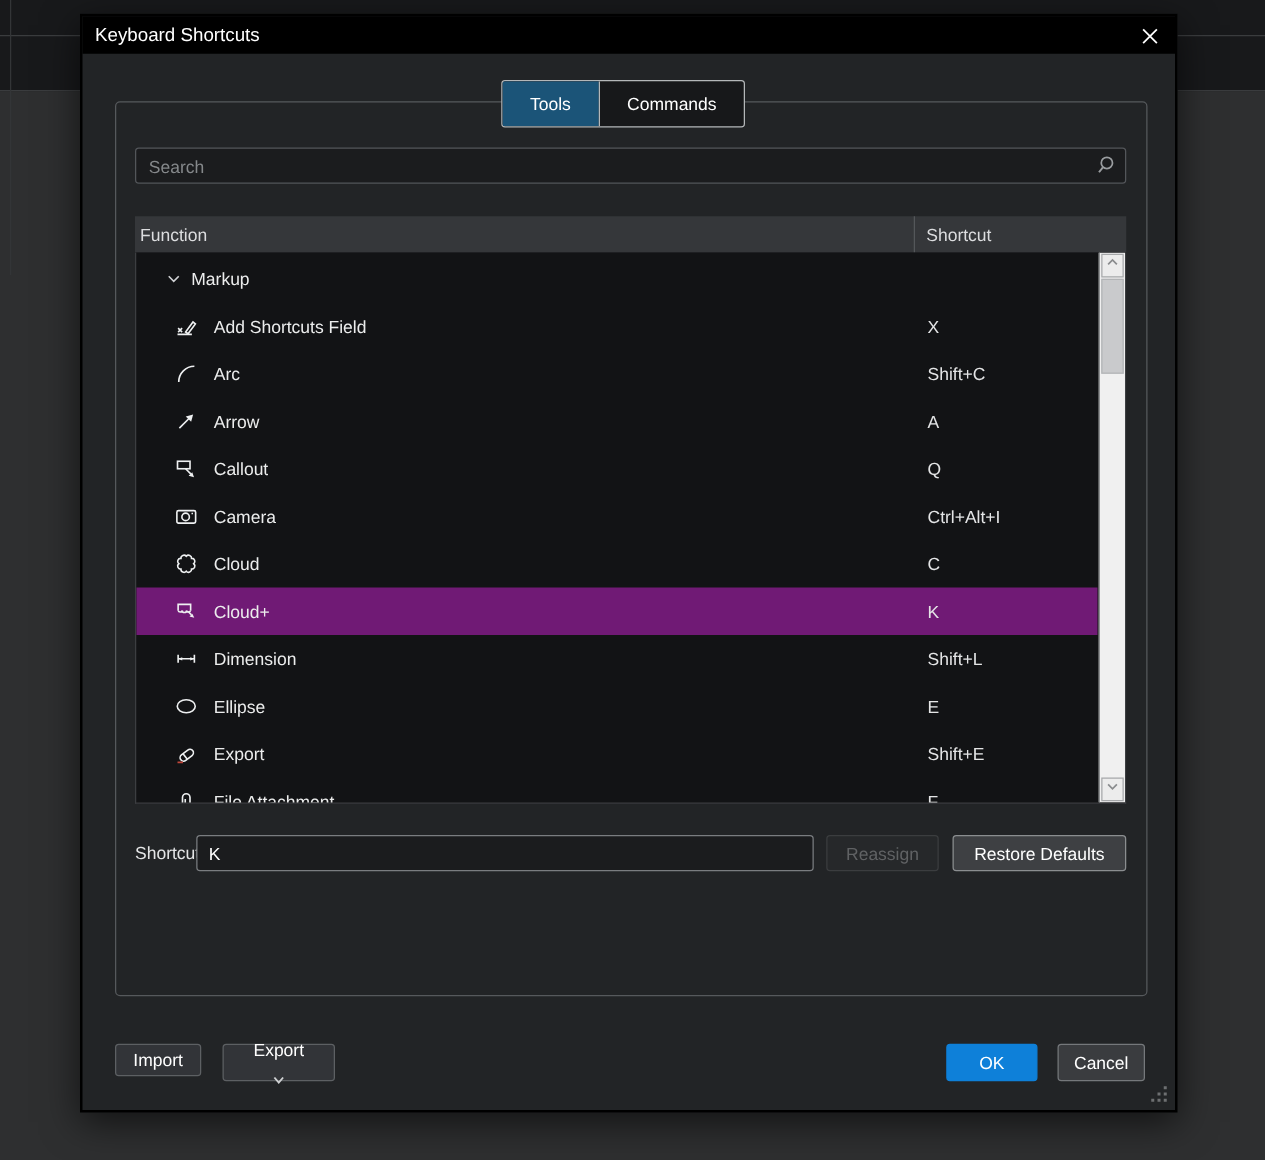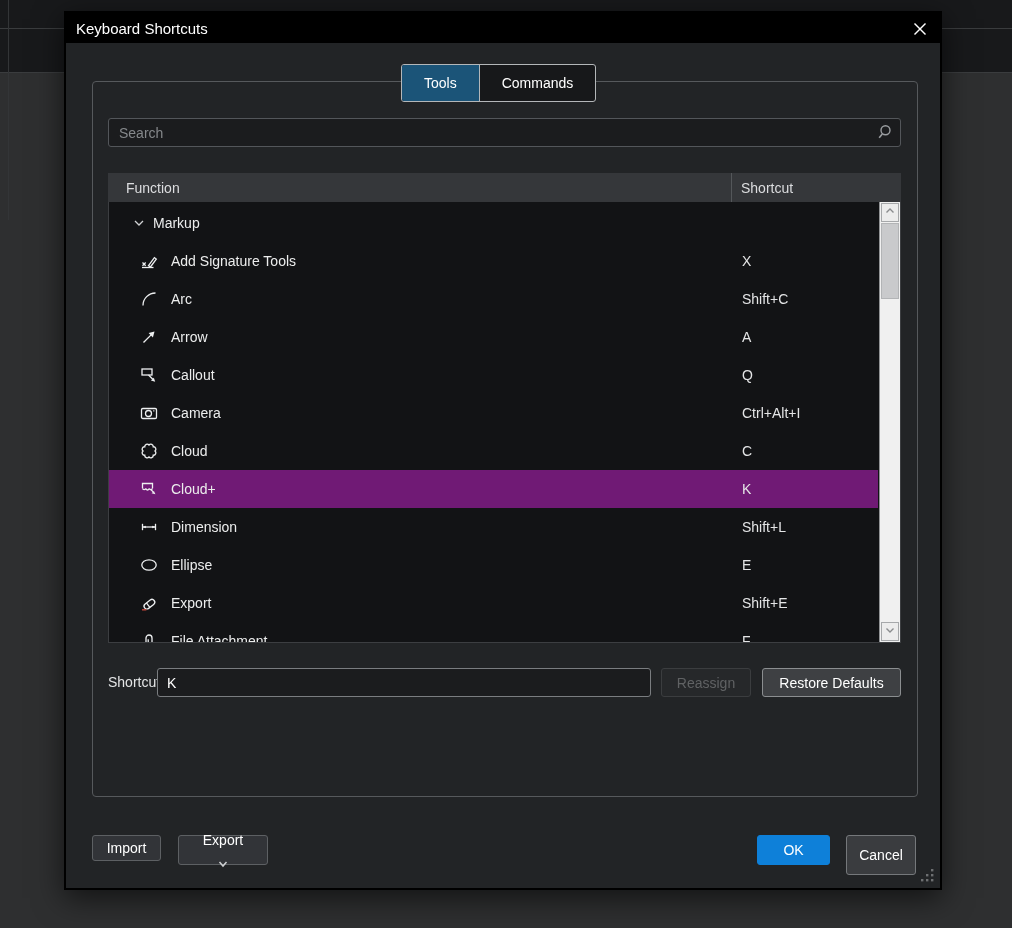--- a/index.html
+++ b/index.html
@@ -30,21 +30,21 @@
 
   .search-wrap { position:absolute; left:42px; top:105px; width:793px; height:29px; }
   .search-input {
     width:100%; height:100%; background:#1b1c1e; border:1px solid #53565a; border-radius:3px;
     color:#e8e9ea; font-size:14px; font-family:inherit; padding:0 34px 0 10px; outline:none;
   }
   .search-input::placeholder { color:#85888b; }
   .search-icon { position:absolute; right:7px; top:4px; width:20px; height:20px; color:#9a9da0; pointer-events:none; }
 
   .table-header { position:absolute; left:42px; top:160px; width:793px; height:29px; background:#35373a; display:flex; align-items:center; font-size:14px; color:#dcdddf; }
-  .th-function { width:623px; padding-left:18px; }
+  .th-function { width:623px; padding-left:4px; }
   .th-sep { width:1px; align-self:stretch; background:#54575a; }
   .th-shortcut { padding-left:9px; }
 
   .list { position:absolute; left:42px; top:189px; width:793px; height:441px; background:#121315; border:1px solid #3c3e41; border-top:none; overflow:hidden; padding-top:8px; }
   .rows { position:absolute; left:0; top:2px; right:22px; }
   .row { position:relative; height:38px; width:100%; }
   .row-icon { position:absolute; left:30px; top:9px; width:20px; height:20px; color:#eef0f1; }
   .row-chevron { position:absolute; left:20px; top:9px; width:20px; height:20px; color:#d0d2d4; }
   .row-label { position:absolute; left:62px; top:50%; transform:translateY(-50%); font-size:14px; color:#eceded; white-space:nowrap; }
   .group-label { left:44px; }
@@ -57,21 +57,21 @@
 
   .editor-label { position:absolute; left:42px; top:655px; height:29px; line-height:29px; font-size:14px; color:#e4e5e6; }
   .editor-input { position:absolute; left:91px; top:655px; width:494px; height:29px; background:#1b1c1e; border:1px solid #7a7d80; border-radius:3px; color:#fff; font-size:14px; font-family:inherit; padding:0 9px; outline:none; }
   .btn { position:absolute; height:29px; border-radius:3px; font-size:14px; font-family:inherit; display:flex; align-items:center; justify-content:center; cursor:pointer; color:#fff; }
   .btn-reassign { left:595px; top:655px; width:90px; background:#26282a; border:1px solid #3b3d3f; color:#606264; cursor:default; }
   .btn-restore  { left:696px; top:655px; width:139px; background:#3e4043; border:1px solid #8b8e90; }
 
   .btn-import { left:26px;  top:822px; width:69px; height:26px; background:#323438; border:1px solid #5d6063; }
   .btn-export { left:112px; top:822px; width:90px; height:30px; background:#323438; border:1px solid #5d6063; gap:9px;flex-direction:column; }
   .btn-ok     { left:691px; top:822px; width:73px; height:30px; background:#0e80d9; border:1px solid #0e80d9; }
-  .btn-cancel { left:780px; top:822px; width:70px; height:40px; background:#3a3c3f; border:1px solid #75787b; }
+  .btn-cancel { left:780px; top:822px; width:70px; height:30px; background:#3a3c3f; border:1px solid #75787b; }
   .chev-small { width:12px; height:12px; color:#cfd1d3; }
 
   .grip { position:absolute; right:4px; bottom:4px; width:18px; height:18px; color:#6d6f71; }
 </style>
 </head>
 <body>
 
 <div class="bd-strip"></div>
 <div class="bd-line"></div>
 <div class="bd-vline"></div>
@@ -124,21 +124,21 @@
               <polyline points="6,8 10,12 14,8" fill="none" stroke="currentColor" stroke-width="1.3"></polyline>
             </svg></span>
           <span class="row-label group-label">Markup</span>
         </div>
         <div class="row">
           <span class="row-icon"><svg viewBox="0 0 20 20">
               <line x1="3" y1="16.5" x2="14.5" y2="16.5" fill="none" stroke="currentColor" stroke-width="1.3"></line>
               <path d="M3.5 11.5 l3.2 3.2 M6.7 11.5 l-3.2 3.2" fill="none" stroke="currentColor" stroke-width="1.3"></path>
               <path d="M9.5 14.6 L15.4 6.6 l1.9 1.5 L11.4 16 Z" fill="none" stroke="currentColor" stroke-width="1.3"></path>
             </svg></span>
-          <span class="row-label">Add Signature Tools</span>
+          <span class="row-label">Add Shortcuts Field</span>
           <span class="row-shortcut">X</span>
         </div>
         <div class="row">
           <span class="row-icon"><svg viewBox="0 0 20 20">
               <path d="M4 16.5 A12.5 12.5 0 0 1 16.5 4" fill="none" stroke="currentColor" stroke-width="1.3"></path>
             </svg></span>
           <span class="row-label">Arc</span>
           <span class="row-shortcut">Shift+C</span>
         </div>
         <div class="row">

